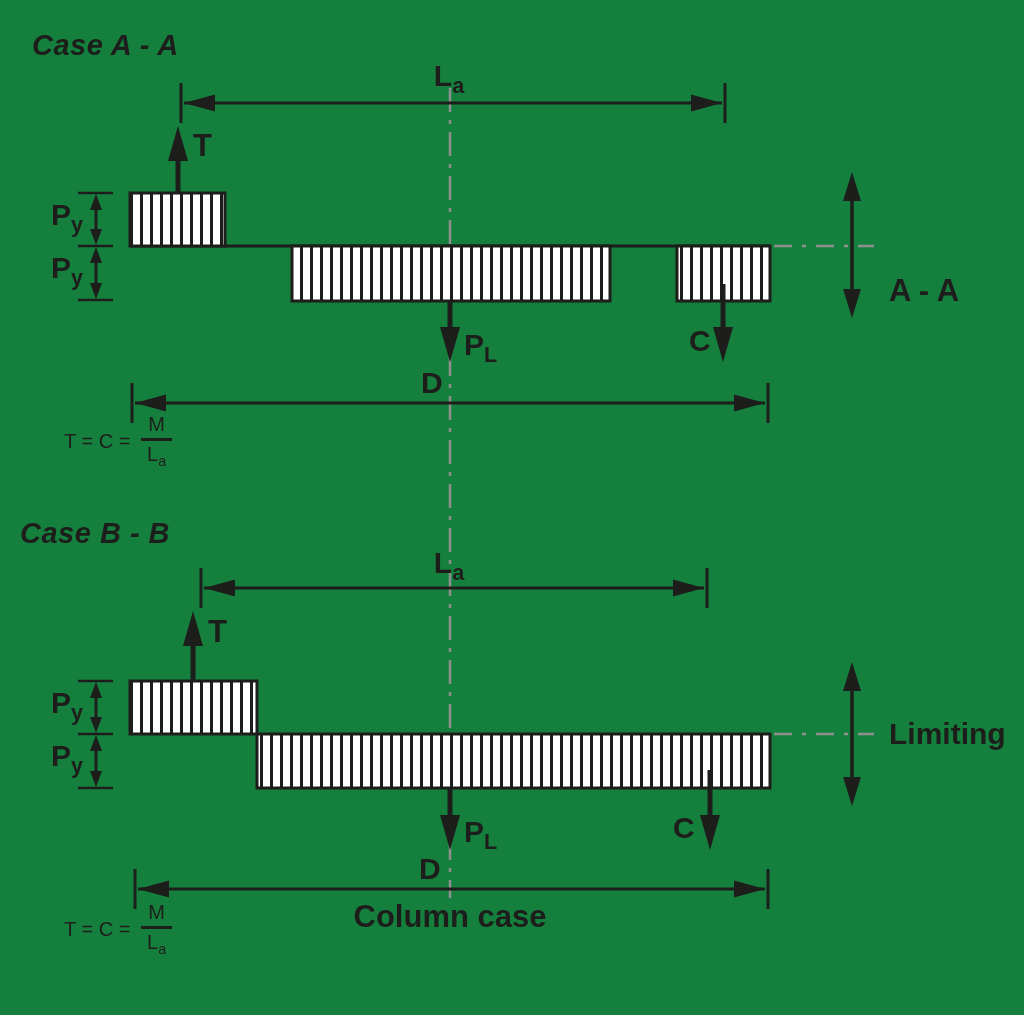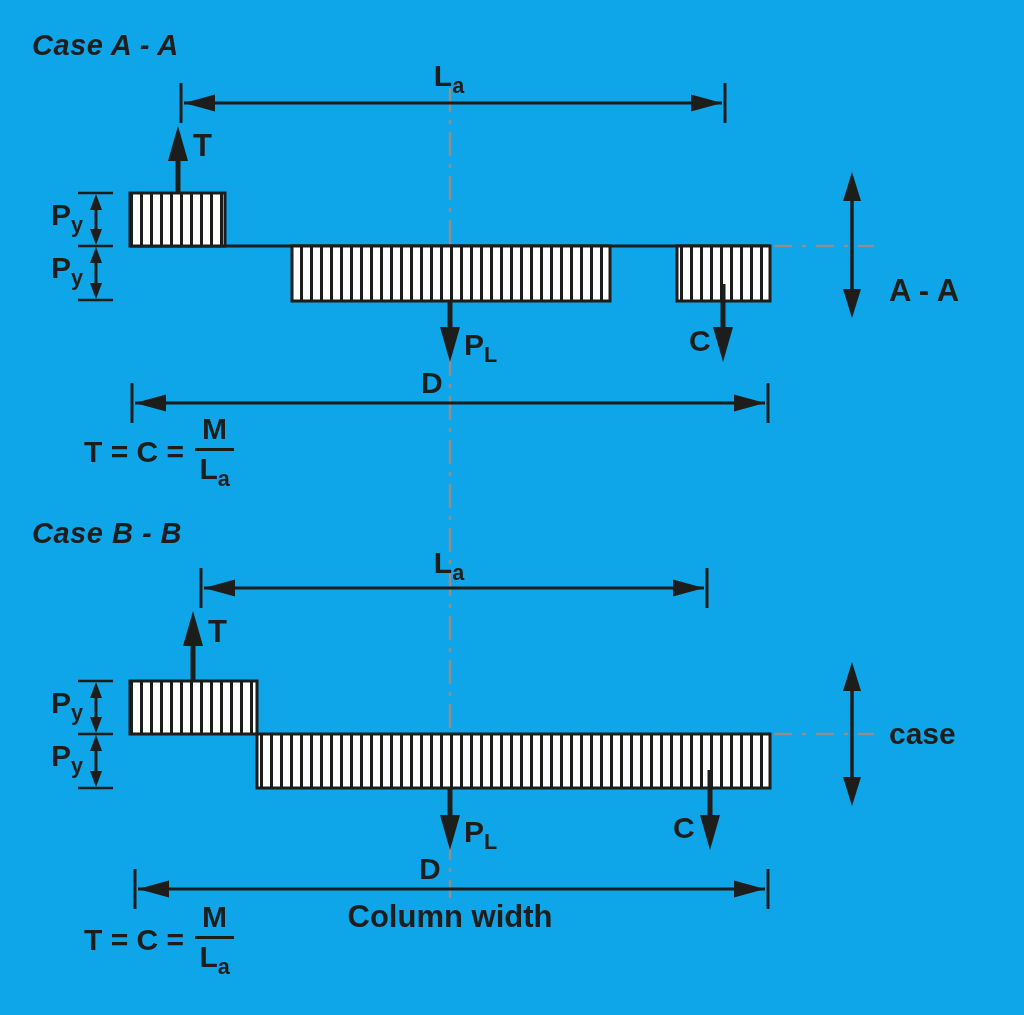--- a/index.html
+++ b/index.html
@@ -1,40 +1,40 @@
 <!DOCTYPE html>
 <html><head>
 <meta charset="utf-8">
 <style>
   html,body{margin:0;padding:0;background:#ffffff;}
   #stage{
     position:relative;
     width:1024px;height:1015px;
-    background:#0ea5e9;
+    background:#15803d;
     font-family:"Liberation Sans", sans-serif;
     color:#1d1d1b;
     overflow:hidden;
     text-align:right;
   }
   #diagram-svg{position:absolute;left:0;top:0;}
   .lbl{
     position:absolute;
     font-weight:700;
     color:#1d1d1b;
     line-height:1;
     white-space:nowrap;
     font-size:30px;
   }
   .title{font-style:italic;font-size:29px;letter-spacing:.5px;}
   .ctr{transform:translateX(-50%);}
   .sb{font-size:0.72em;vertical-align:-0.33em;line-height:1;}
   .formula{
     position:absolute;
     display:flex;align-items:center;
-    font-weight:700;font-size:30px;color:#1d1d1b;line-height:1;margin-left:20px;
+    font-weight:400;font-size:20px;color:#1d1d1b;line-height:1;
   }
   .frac{display:inline-flex;flex-direction:column;align-items:center;margin-left:11px;}
   .frac .num{padding:0 7px 4px 7px;border-bottom:3px solid #1d1d1b;}
   .frac .den{padding-top:3px;}
   .note{font-size:30px;line-height:36px;}
 </style>
 </head>
 <body>
 
 <div id="stage">
@@ -149,40 +149,40 @@
   <div class="lbl" style="left:421px;top:368px;">D</div>
 
   <div class="formula" style="left:64px;top:414px;">
     <span>T = C =</span>
     <span class="frac">
       <span class="num">M</span>
       <span class="den"><span>L</span><span class="sb">a</span></span>
     </span>
   </div>
 
-  <div class="lbl title" style="left:32px;top:519px;">Case B - B</div>
+  <div class="lbl title" style="left:20px;top:519px;">Case B - B</div>
 
   <div class="lbl ctr" style="left:449px;top:548px;"><span>L</span><span class="sb">a</span></div>
 
   <div class="lbl" style="left:208px;top:616px;font-size:31px;">T</div>
 
   <div class="lbl" style="left:51px;top:688px;"><span>P</span><span class="sb">y</span></div>
   <div class="lbl" style="left:51px;top:741px;"><span>P</span><span class="sb">y</span></div>
 
   <div class="lbl" style="left:464px;top:817px;"><span>P</span><span class="sb">L</span></div>
 
   <div class="lbl" style="left:673px;top:813px;">C</div>
 
   <div class="lbl note" style="left:889px;top:716px;">
-    <div>case</div>
+    <div>Limiting</div>
   </div>
 
   <div class="lbl" style="left:419px;top:854px;">D</div>
 
-  <div class="lbl ctr" style="left:450px;top:901px;font-size:31px;">Column width</div>
+  <div class="lbl ctr" style="left:450px;top:901px;font-size:31px;">Column case</div>
 
   <div class="formula" style="left:64px;top:902px;">
     <span>T = C =</span>
     <span class="frac">
       <span class="num">M</span>
       <span class="den"><span>L</span><span class="sb">a</span></span>
     </span>
   </div>
 
 </div>

